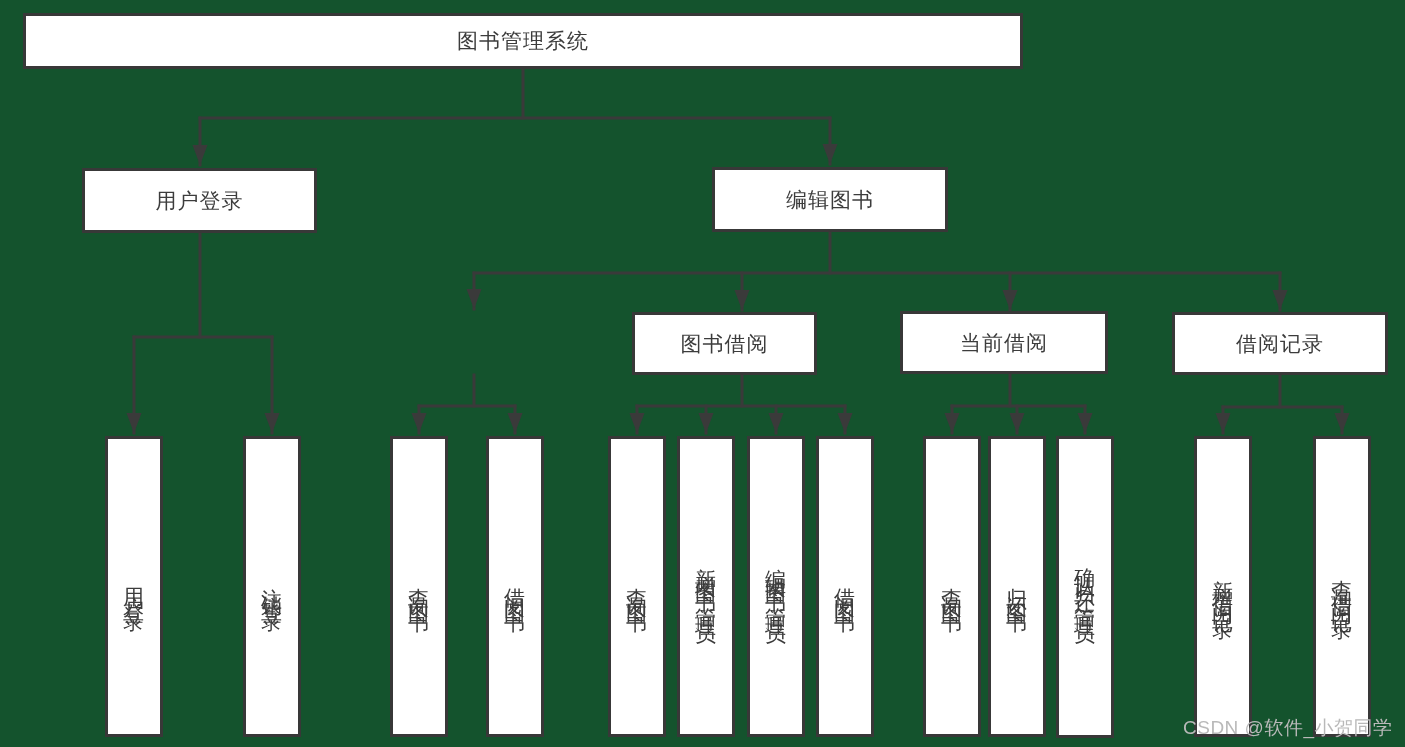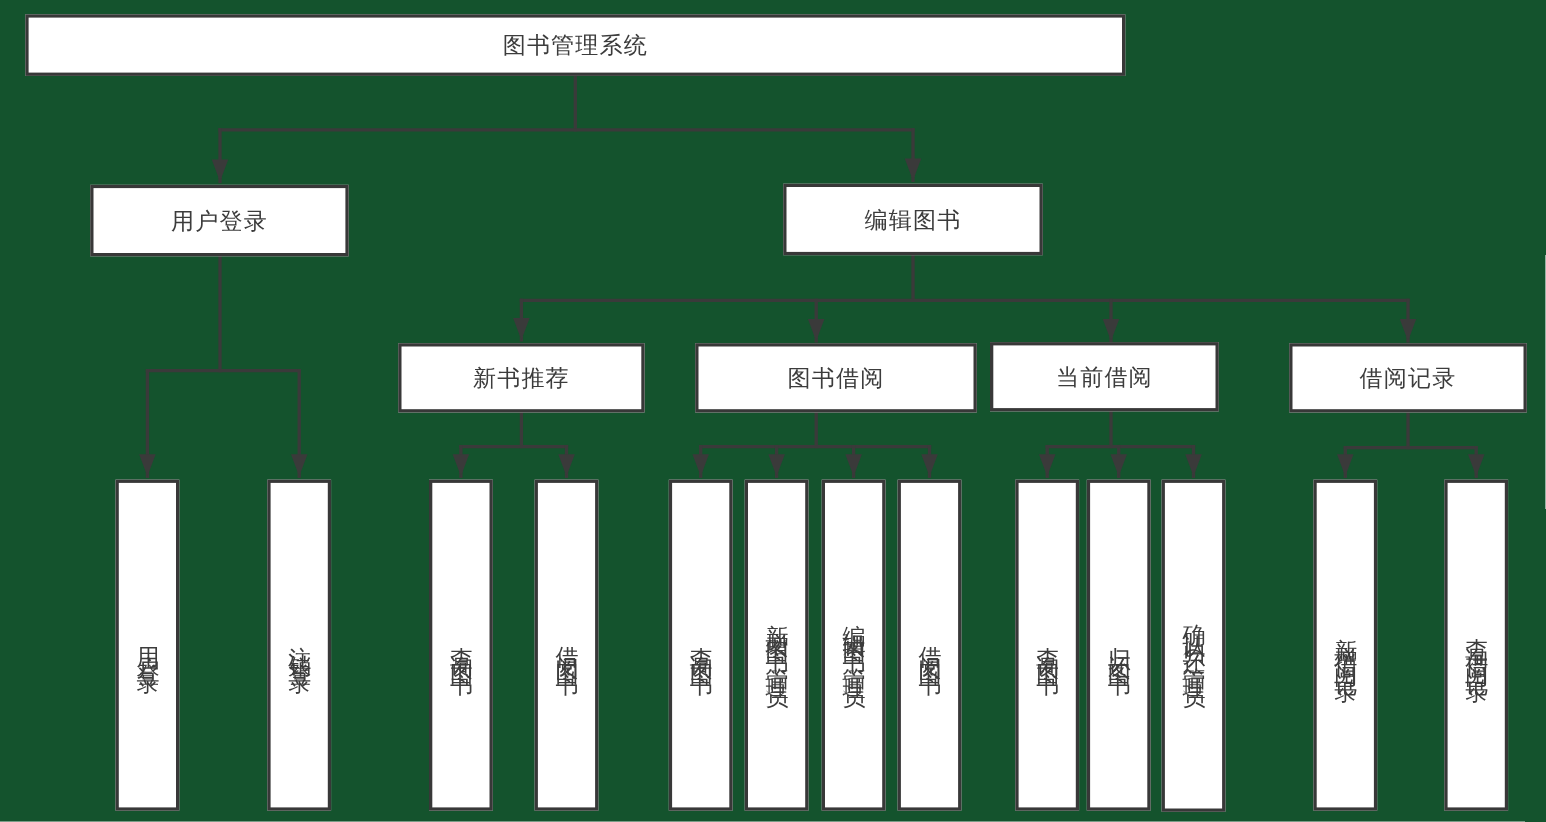--- a/index.html
+++ b/index.html
@@ -111,24 +111,21 @@
     <span>图书管理系统</span>
   </div>
 
   <div class="node hnode" style="left:82px;top:168px;width:235px;height:65px">
     <span>用户登录</span>
   </div>
   <div class="node hnode" style="left:712px;top:167px;width:236px;height:65px">
     <span>编辑图书</span>
   </div>
 
-  <div class="node hnode" style="left:362px;top:312px;width:224px;height:63px">
-    <span>新书推荐</span>
-  </div>
-  <div class="node hnode" style="left:632px;top:312px;width:256px;height:63px">
+  <div class="node hnode" style="left:632px;top:312px;width:185px;height:63px">
     <span>图书借阅</span>
   </div>
   <div class="node hnode" style="left:900px;top:311px;width:208px;height:63px">
     <span>当前借阅</span>
   </div>
   <div class="node hnode" style="left:1172px;top:312px;width:216px;height:63px">
     <span>借阅记录</span>
   </div>
 
   <div class="node leaf" style="left:105px;top:436px;width:58px;height:301px">
@@ -168,13 +165,14 @@
     <span class="vtext">确认归还（管理员）</span>
   </div>
 
   <div class="node leaf" style="left:1194px;top:436px;width:58px;height:301px">
     <span class="vtext">新增借阅记录</span>
   </div>
   <div class="node leaf" style="left:1313px;top:436px;width:58px;height:301px">
     <span class="vtext">查询借阅记录</span>
   </div>
 
+  <div class="watermark">CSDN @软件_小贺同学</div>
 </div>
 
 </body></html>

